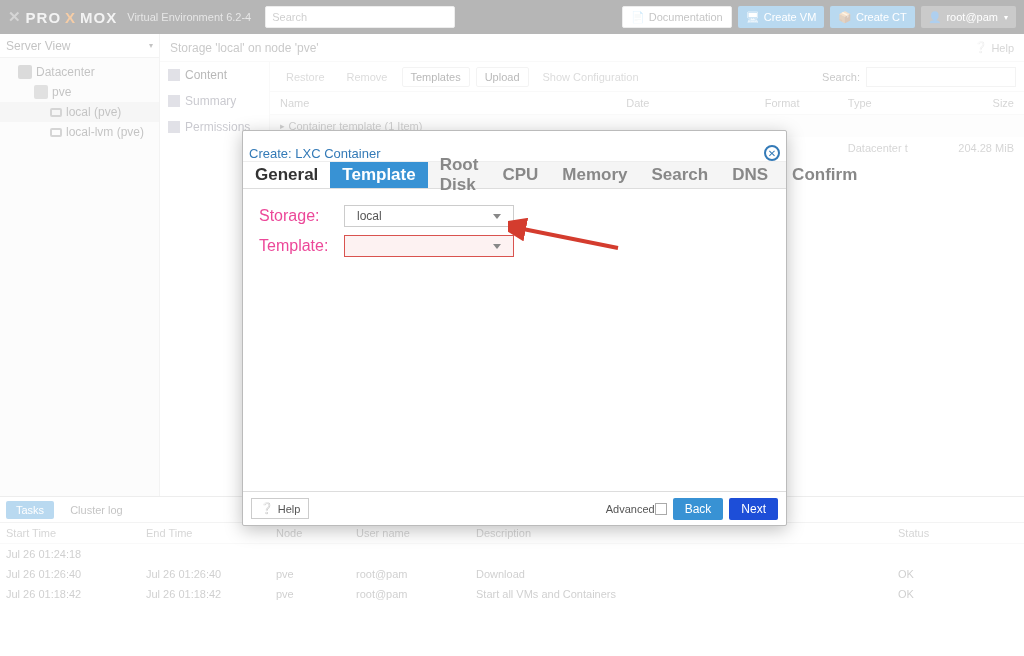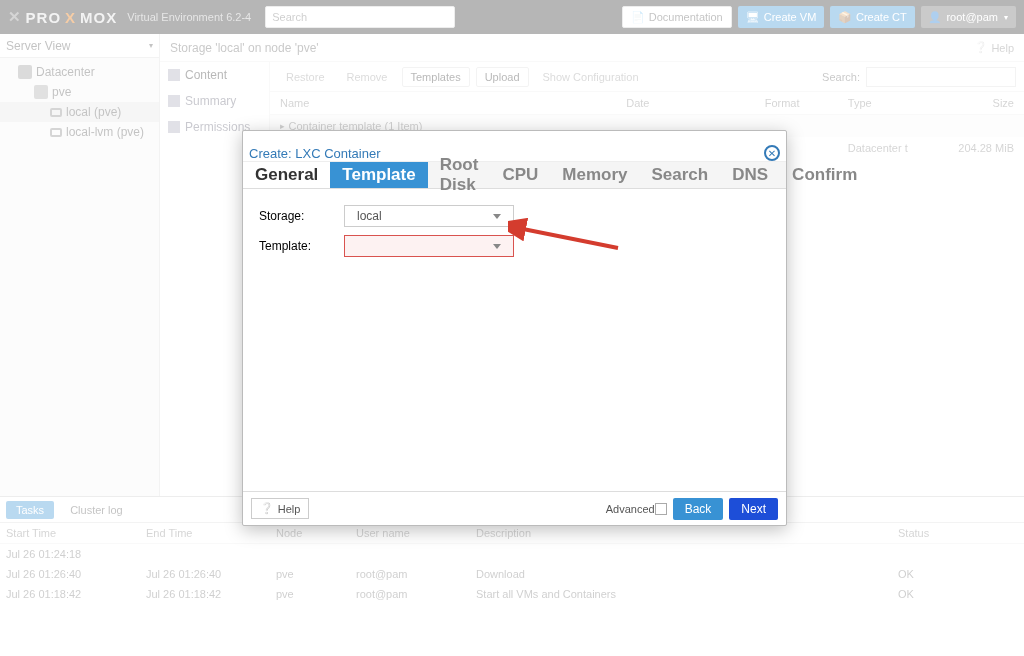--- a/index.html
+++ b/index.html
@@ -81,21 +81,21 @@
 .dlg-hdr { height:30px; display:flex; align-items:flex-end; justify-content:space-between; padding:0 6px; }
 .dlg-title { color:#337ab7; font-size:13px; }
 .dlg-close { width:16px; height:16px; border:2px solid #337ab7; border-radius:50%; color:#337ab7;
   display:flex; align-items:center; justify-content:center; font-size:10px; cursor:pointer; }
 .dlg-tabs { height:28px; border-top:1px solid #eee; border-bottom:1px solid #ddd; display:flex; align-items:stretch; background:#f5f5f5; }
 .dlg-tab { padding:0 12px; display:flex; align-items:center; font-size:17px; color:#888; cursor:pointer;font-weight:bold; }
 .dlg-tab.sel { background:#3892d4; color:#fff; }
 .dlg-tab.first { color:#333; background:#fff; }
 .dlg-body { flex:1; padding:14px 16px; }
 .frow { display:flex; align-items:center; height:26px; margin-bottom:4px; }
-.flabel { width:85px; font-size:12px; color:#000000; }
+.flabel { width:85px; font-size:16px; color:#ec4899; }
 .fsel { width:170px; height:22px; border:1px solid #ccc; display:flex; align-items:center; justify-content:space-between; padding:0 12px; font-size:12px; position:relative; }
 .fsel.err { border-color:#d9534f; background:#fdf2f2; }
 .fcaret { width:0; height:0; border-left:4px solid transparent; border-right:4px solid transparent; border-top:5px solid #888; }
 .dlg-ftr { height:34px; border-top:1px solid #ddd; display:flex; align-items:center; padding:0 8px; gap:6px; }
 .ftr-help { border:1px solid #ccc; padding:3px 8px; font-size:11px; display:flex; align-items:center; gap:4px; cursor:pointer; }
 .ftr-spacer { flex:1; }
 .ftr-adv { font-size:11px; color:#555; display:flex; align-items:center; }
 .chk { width:12px; height:12px; border:1px solid #aaa; }
 .ftr-btn { padding:4px 12px; font-size:12px; border-radius:2px; cursor:pointer; }
 .b-back { background:#3892d4; color:#fff; }

